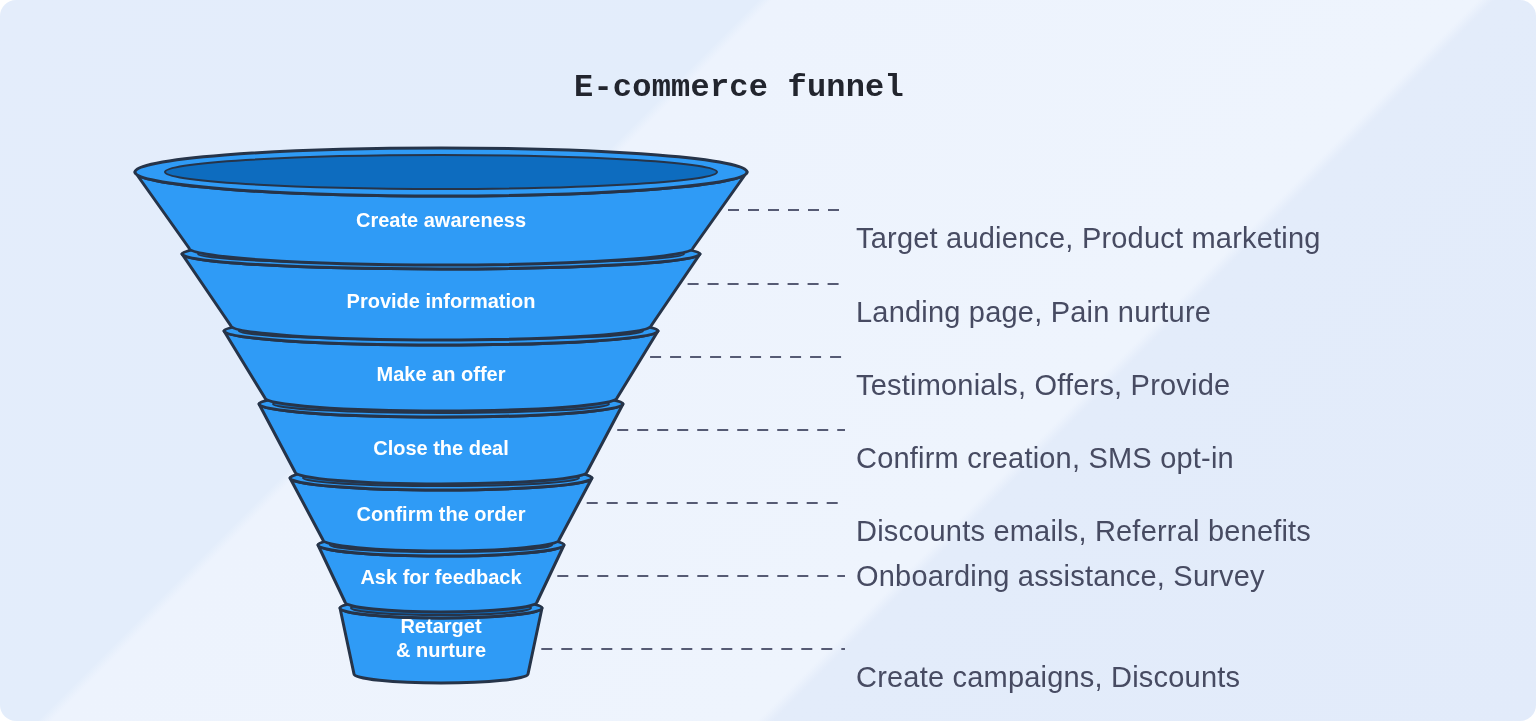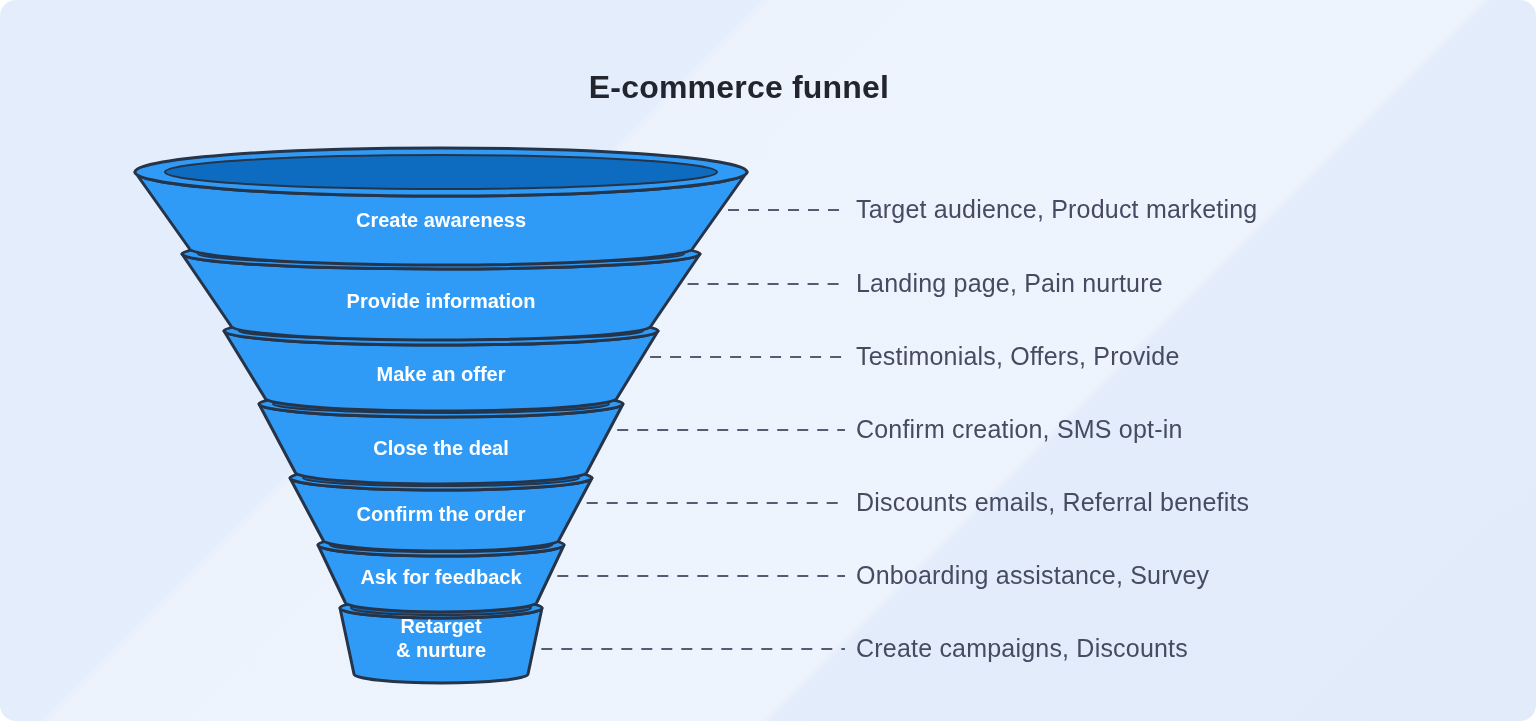--- a/index.html
+++ b/index.html
@@ -45,31 +45,32 @@
     font-family: "Liberation Sans", "DejaVu Sans", sans-serif;
     font-size: 20px;
     font-weight: 700;
     fill: #ffffff;
   }
   .annotation {
     position: absolute;
     left: 856px;
     transform: translateY(-52%);
     white-space: nowrap;
-    font-size: 25px;
+    font-size: 29px;
     font-weight: 400;
     color: #474b62;
     letter-spacing: 0.2px;
+    margin-top: 29px;
   }
 </style>
 </head>
 <body>
 
 <div class="canvas">
-  <div class="title" style="color: rgb(34, 37, 46);">E-commerce funnel</div>
+  <div class="title" style="color: rgb(34, 37, 46); font-family: Liberation Mono, monospace;">E-commerce funnel</div>
   <svg id="funnel-svg" viewBox="0 0 1536 721" xmlns="http://www.w3.org/2000/svg">
       <g>
         <path d="M 340 608
         L 354 674
         A 87 9 0 0 0 528 674
         L 542 608
         A 101 10 0 0 1 340 608 Z" fill="#2f9bf6" stroke="#263449" stroke-width="3" stroke-linejoin="round"></path>
         <ellipse cx="441" cy="608" rx="101" ry="10" fill="#2f9bf6" stroke="#263449" stroke-width="3"></ellipse>
         <ellipse cx="441" cy="608" rx="90" ry="7" fill="#0d6cbf" stroke="#263449" stroke-width="2"></ellipse>
       </g>
@@ -145,16 +146,16 @@
         <text x="441" y="579" text-anchor="middle" dominant-baseline="middle" class="stage-label"><tspan x="441" y="579">Ask for feedback</tspan></text>
         <text x="441" y="628" text-anchor="middle" dominant-baseline="middle" class="stage-label"><tspan x="441" y="628">Retarget</tspan><tspan x="441" y="652">&amp; nurture</tspan></text>
       </g>
     </svg>
   <div id="annotations">
       <div class="annotation" style="top: 210px; color: rgb(71, 75, 98);">Target audience, Product marketing</div>
       <div class="annotation" style="top: 284px; color: rgb(71, 75, 98);">Landing page, Pain nurture</div>
       <div class="annotation" style="top: 357px; color: rgb(71, 75, 98);">Testimonials, Offers, Provide</div>
       <div class="annotation" style="top: 430px; color: rgb(71, 75, 98);">Confirm creation, SMS opt-in</div>
       <div class="annotation" style="top: 503px; color: rgb(71, 75, 98);">Discounts emails, Referral benefits</div>
-      <div class="annotation" style="top: 576px; color: rgb(71, 75, 98);">Onboarding assistance, Survey</div>
+      <div class="annotation" style="top: 548px; color: rgb(71, 75, 98);">Onboarding assistance, Survey</div>
       <div class="annotation" style="top: 649px; color: rgb(71, 75, 98);">Create campaigns, Discounts</div>
     </div>
 </div>
 
 </body></html>

